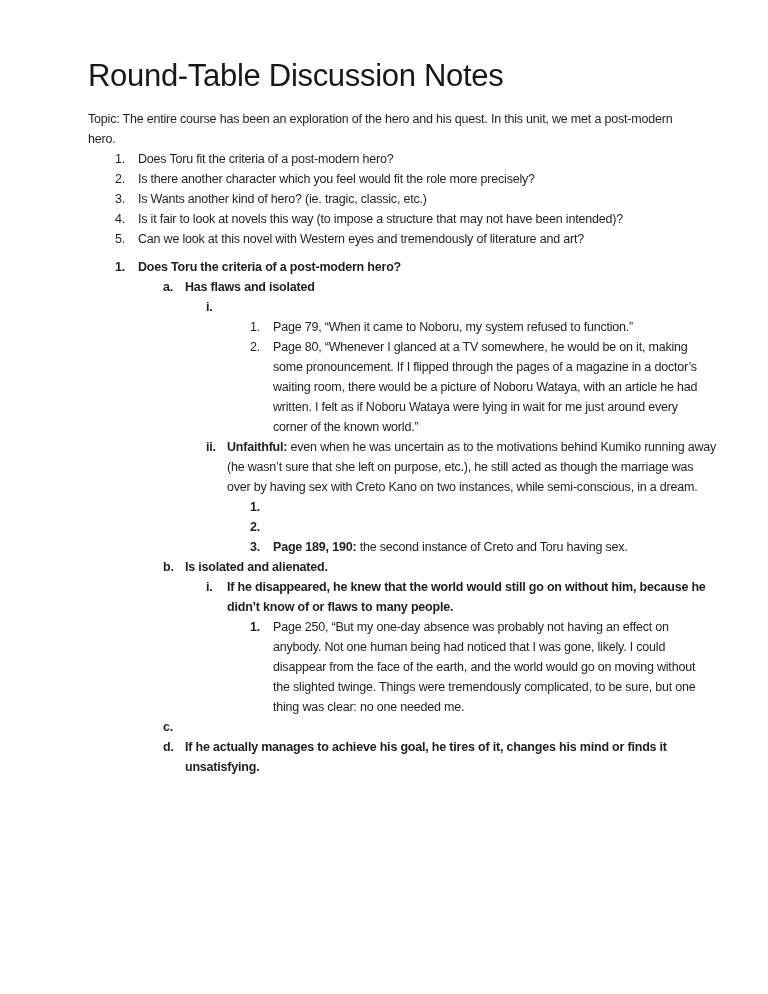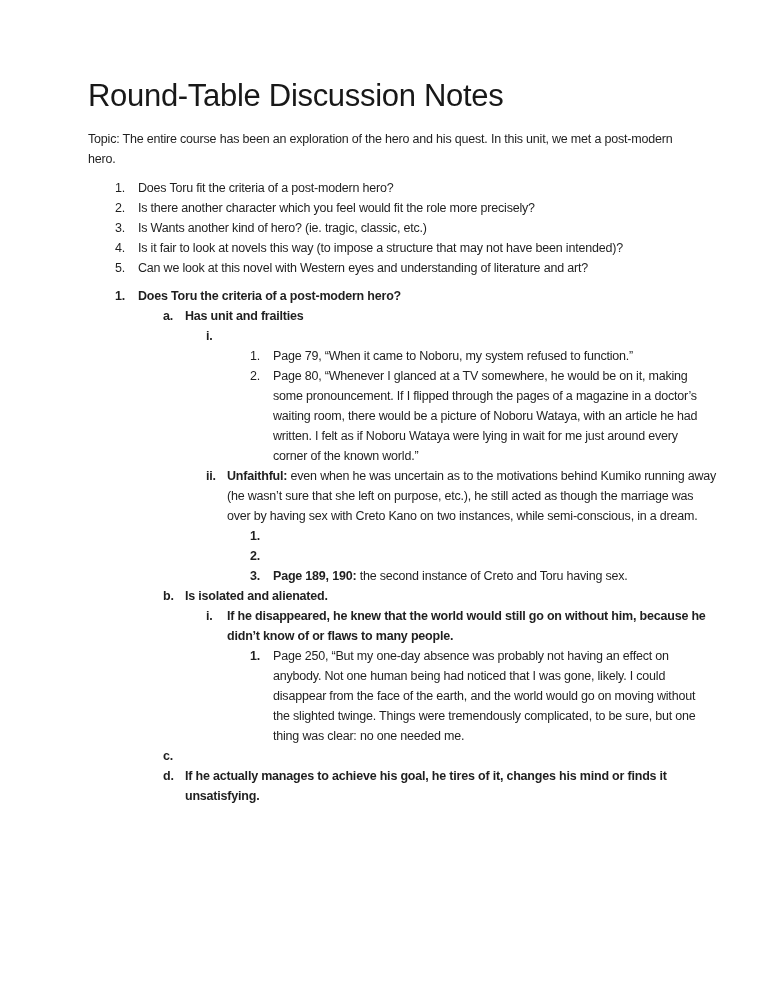--- a/index.html
+++ b/index.html
@@ -1,28 +1,28 @@
 <!DOCTYPE html>
 <html><head>
 <meta charset="utf-8">
 <style>
   * { margin:0; padding:0; box-sizing:border-box; }
   html,body { background:#ffffff; }
   .page {
     width:768px; height:994px; background:#ffffff; overflow:hidden;
     color:#1f1f1f; font-family:"Liberation Sans", sans-serif;
     font-size:12.5px; line-height:20px; letter-spacing:-0.2px;
-    padding:76px 48px 0 88px; position:relative;
+    padding:56px 48px 0 88px; position:relative;
   }
   .title {
     font-family:"Liberation Sans", sans-serif; font-weight:400;
     font-size:31px; line-height:40px; color:#181818; margin-bottom:13px;
     letter-spacing:-0.3px;
   }
-  .topic { max-width:612px; margin-bottom:9px; }
+  .topic { max-width:612px; }
   .questions-block { margin-bottom:8px; }
   .row { display:flex; align-items:flex-start; }
   .marker { flex:0 0 auto; }
   .content { flex:1 1 auto; }
   .b { font-weight:700; }
   .lvl1 { padding-left:27px; }  .lvl1 .marker { width:23px; }
   .lvl2 { padding-left:75px; }  .lvl2 .marker { width:22px; }
   .lvl3 { padding-left:118px; } .lvl3 .marker { width:21px; }
   .lvl4 { padding-left:162px; padding-right:20px; } .lvl4 .marker { width:23px; }
 </style>
@@ -44,31 +44,31 @@
       <div class="row lvl1">
         <span class="marker">3.</span>
         <span class="content"><span>Is Wants another kind of hero? (ie. tragic, classic, etc.)</span></span>
       </div>
       <div class="row lvl1">
         <span class="marker">4.</span>
         <span class="content"><span>Is it fair to look at novels this way (to impose a structure that may not have been intended)?</span></span>
       </div>
       <div class="row lvl1">
         <span class="marker">5.</span>
-        <span class="content"><span>Can we look at this novel with Western eyes and understanding of literature and art?</span></span>
+        <span class="content"><span>Can we look at this novel with Western eyes and tremendously of literature and art?</span></span>
       </div>
     </div>
   <div id="outline-list">
       <div class="row lvl1">
         <span class="marker b">1.</span>
         <span class="content"><span class="b">Does Toru the criteria of a post-modern hero?</span></span>
       </div>
       <div class="row lvl2">
         <span class="marker b">a.</span>
-        <span class="content"><span class="b">Has unit and frailties</span></span>
+        <span class="content"><span class="b">Has flaws and isolated</span></span>
       </div>
       <div class="row lvl3">
         <span class="marker b">i.</span>
       </div>
       <div class="row lvl4">
         <span class="marker">1.</span>
         <span class="content"><span>Page 79, “When it came to Noboru, my system refused to function.”</span></span>
       </div>
       <div class="row lvl4">
         <span class="marker">2.</span>

